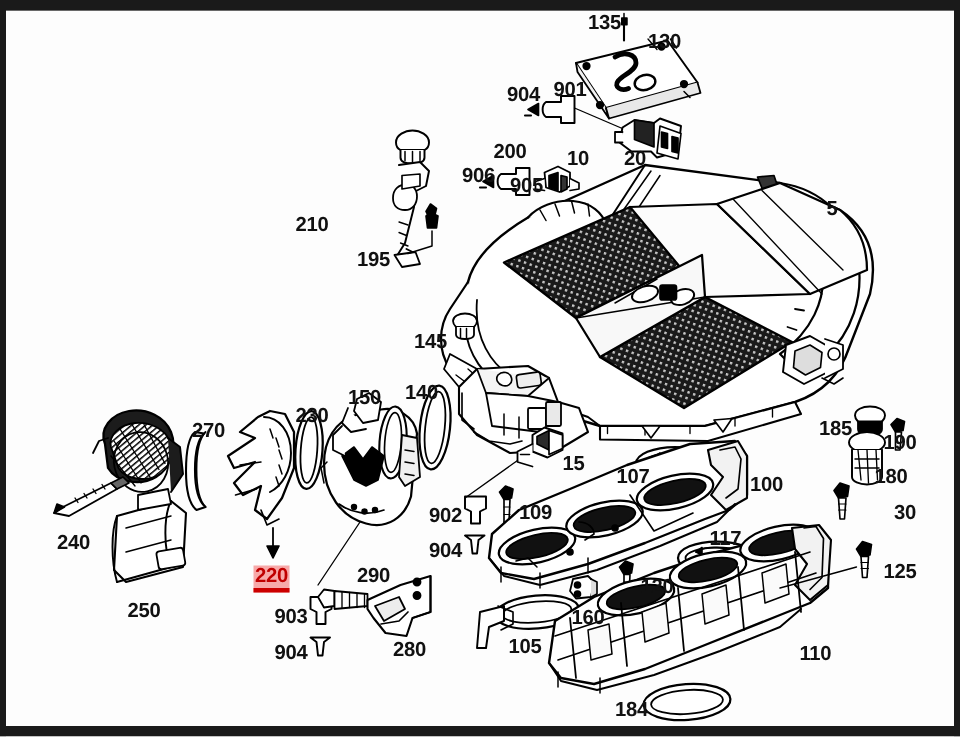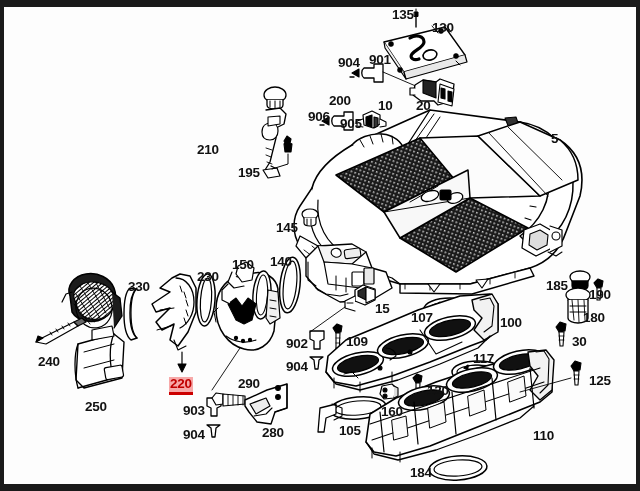--- a/index.html
+++ b/index.html
@@ -497,21 +497,21 @@
       <div class="callout sz-md" style="left: 340px; top: 117px;">905</div>
       <div class="callout sz-md" style="left: 378px; top: 99px;">10</div>
       <div class="callout sz-md" style="left: 285px; top: 94px; margin-left: 44px;">200</div>
       <div class="callout sz-md" style="left: 238px; top: 150px; margin-top: 16px;">195</div>
       <div class="callout sz-md" style="left: 197px; top: 143px;">210</div>
       <div class="callout sz-md" style="left: 551px; top: 132px;">5</div>
       <div class="callout sz-md" style="left: 276px; top: 221px;">145</div>
       <div class="callout sz-md" style="left: 270px; top: 255px;">140</div>
       <div class="callout sz-md" style="left: 232px; top: 258px;">150</div>
       <div class="callout sz-md" style="left: 197px; top: 270px;">230</div>
-      <div class="callout sz-md" style="left: 128px; top: 280px;">330</div>
+      <div class="callout sz-md" style="left: 128px; top: 280px;">270</div>
       <div class="callout sz-md" style="left: 38px; top: 355px;">240</div>
       <div class="callout sz-md" style="left: 85px; top: 400px;">250</div>
       <div class="callout sz-md hl" style="left: 169px; top: 377px; color: rgb(192, 0, 0); background: rgb(247, 169, 169); border-bottom-color: rgb(204, 0, 0);">220</div>
       <div class="callout sz-md" style="left: 183px; top: 404px;">903</div>
       <div class="callout sz-md" style="left: 183px; top: 428px;">904</div>
       <div class="callout sz-md" style="left: 238px; top: 377px;">290</div>
       <div class="callout sz-md" style="left: 262px; top: 426px;">280</div>
       <div class="callout sz-md" style="left: 286px; top: 337px;">902</div>
       <div class="callout sz-md" style="left: 286px; top: 360px;">904</div>
       <div class="callout sz-md" style="left: 375px; top: 302px;">15</div>
@@ -520,21 +520,21 @@
       <div class="callout sz-md" style="left: 500px; top: 316px;">100</div>
       <div class="callout sz-md" style="left: 473px; top: 352px;">117</div>
       <div class="callout sz-md" style="left: 427px; top: 384px;">120</div>
       <div class="callout sz-md" style="left: 381px; top: 405px;">160</div>
       <div class="callout sz-md" style="left: 339px; top: 424px;">105</div>
       <div class="callout sz-md" style="left: 533px; top: 429px;">110</div>
       <div class="callout sz-md" style="left: 410px; top: 466px;">184</div>
       <div class="callout sz-md" style="left: 546px; top: 279px;">185</div>
       <div class="callout sz-md" style="left: 589px; top: 288px;">190</div>
       <div class="callout sz-md" style="left: 583px; top: 311px;">180</div>
-      <div class="callout sz-md" style="left: 572px; top: 335px;">30</div>
+      <div class="callout sz-md" style="left: 596px; top: 335px;">30</div>
       <div class="callout sz-md" style="left: 589px; top: 374px;">125</div>
     </div>
 
 <div id="frame-top" style="background: rgb(26, 26, 26);"></div>
     <div id="frame-bottom" style="background: rgb(26, 26, 26);"></div>
     <div id="frame-left" style="background: rgb(26, 26, 26);"></div>
     <div id="frame-right" style="background: rgb(26, 26, 26);"></div>
   </div>
 
 </body></html>

